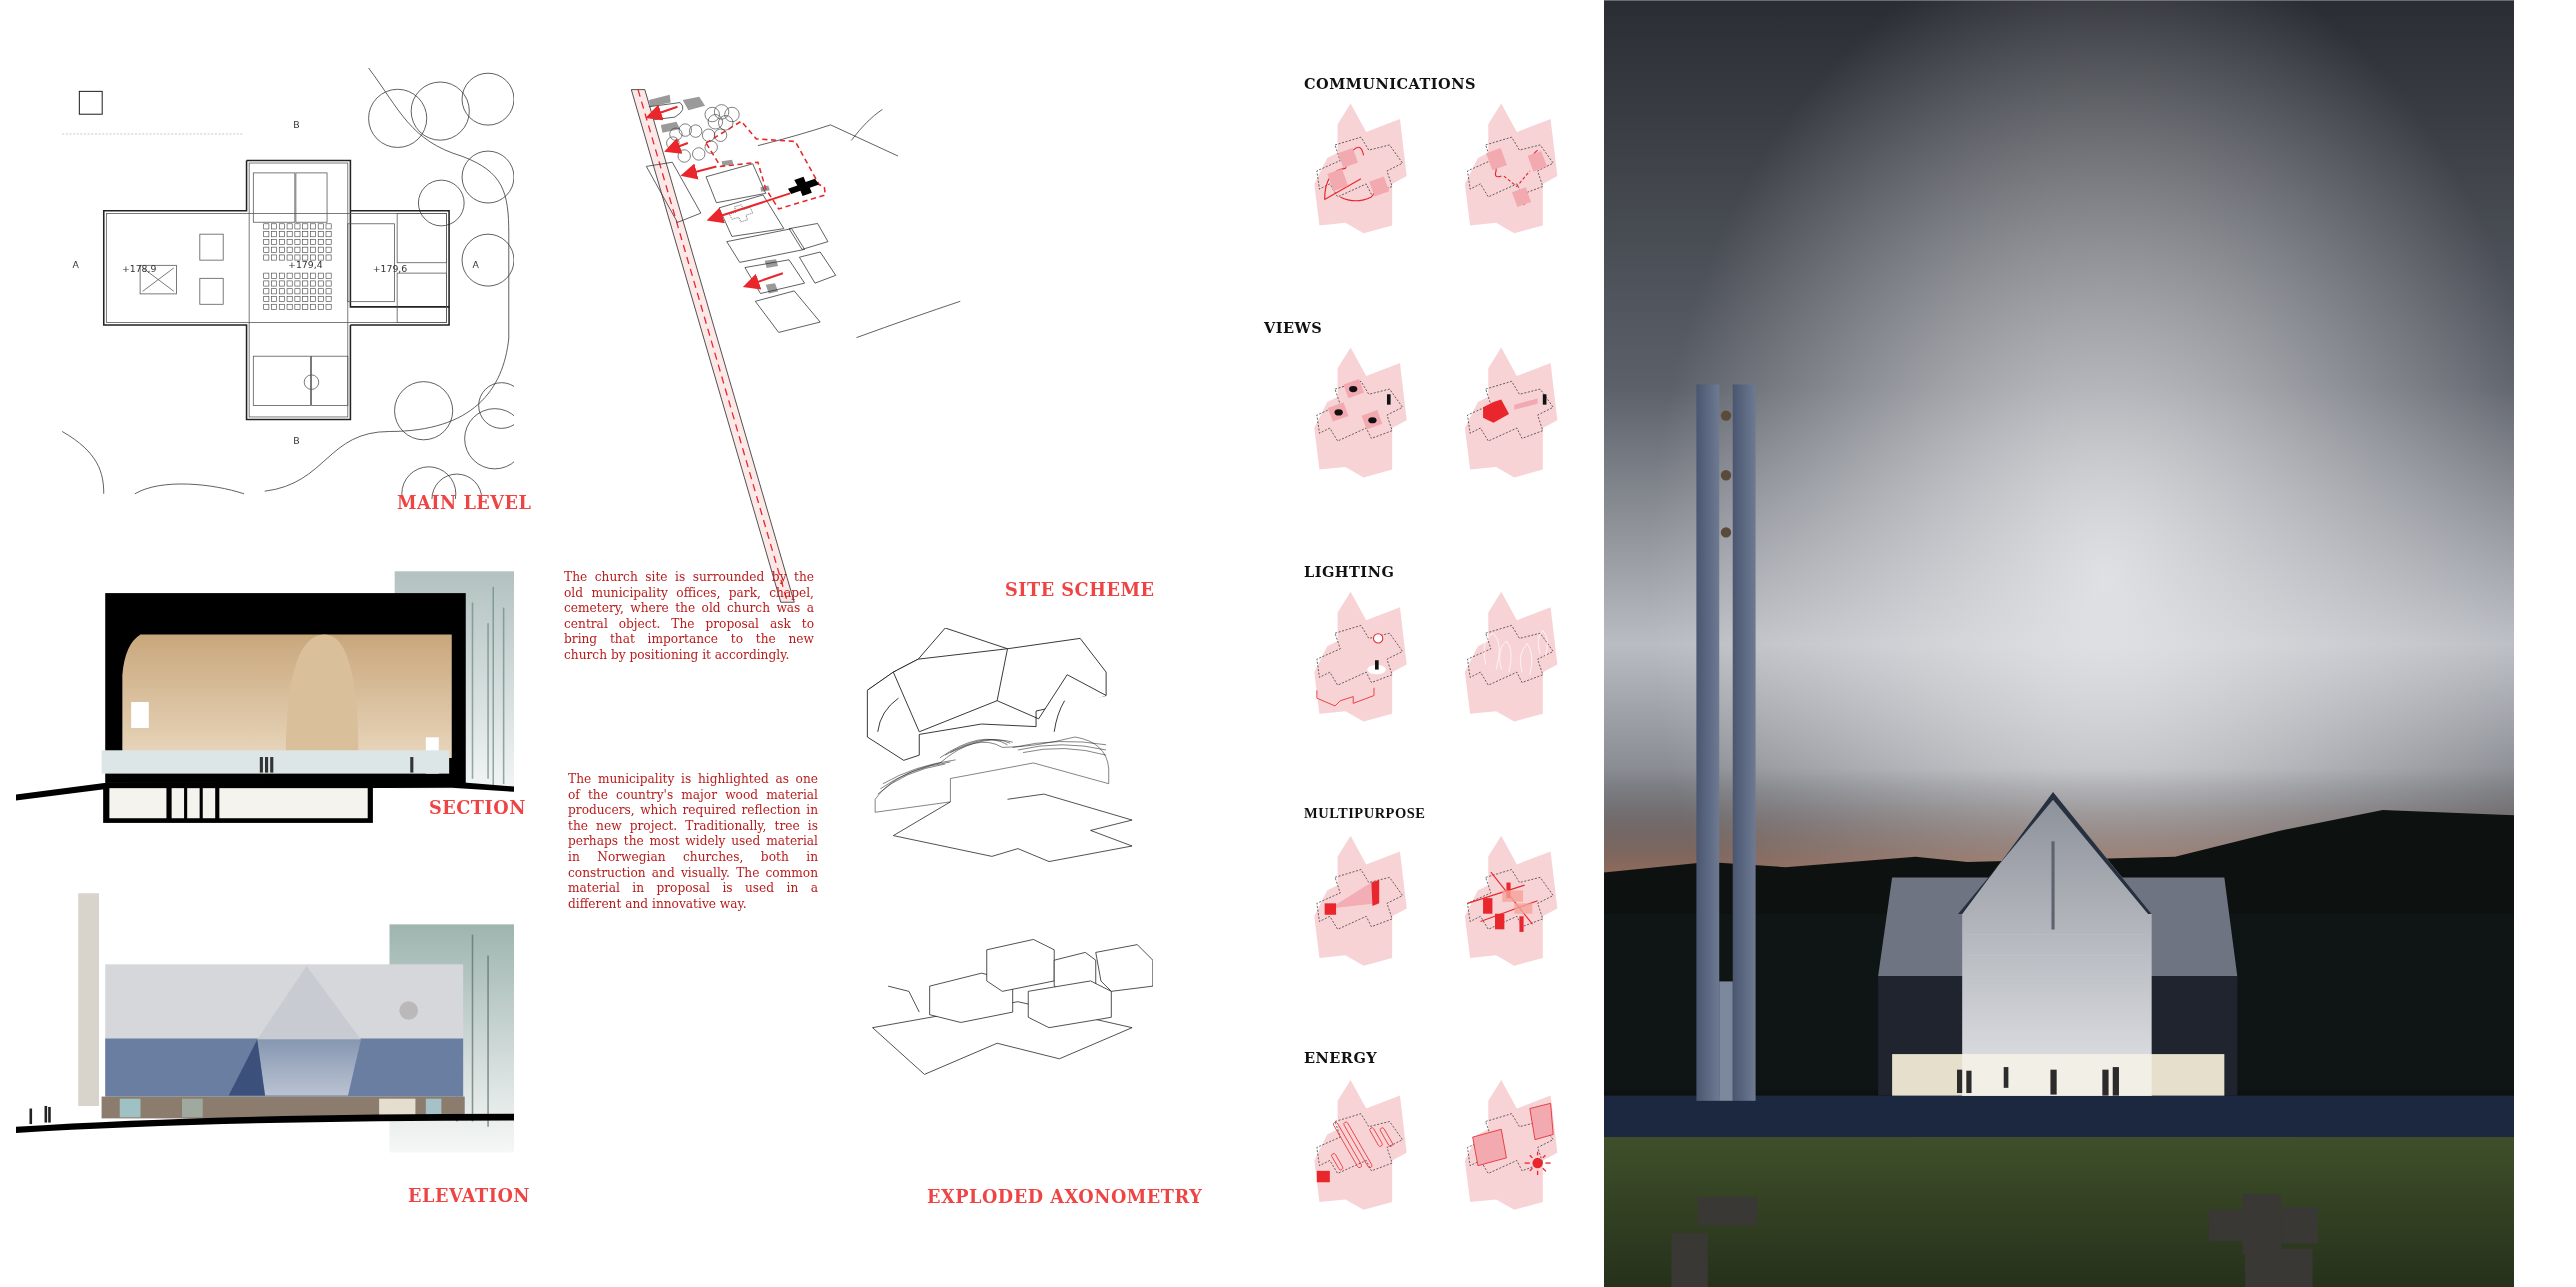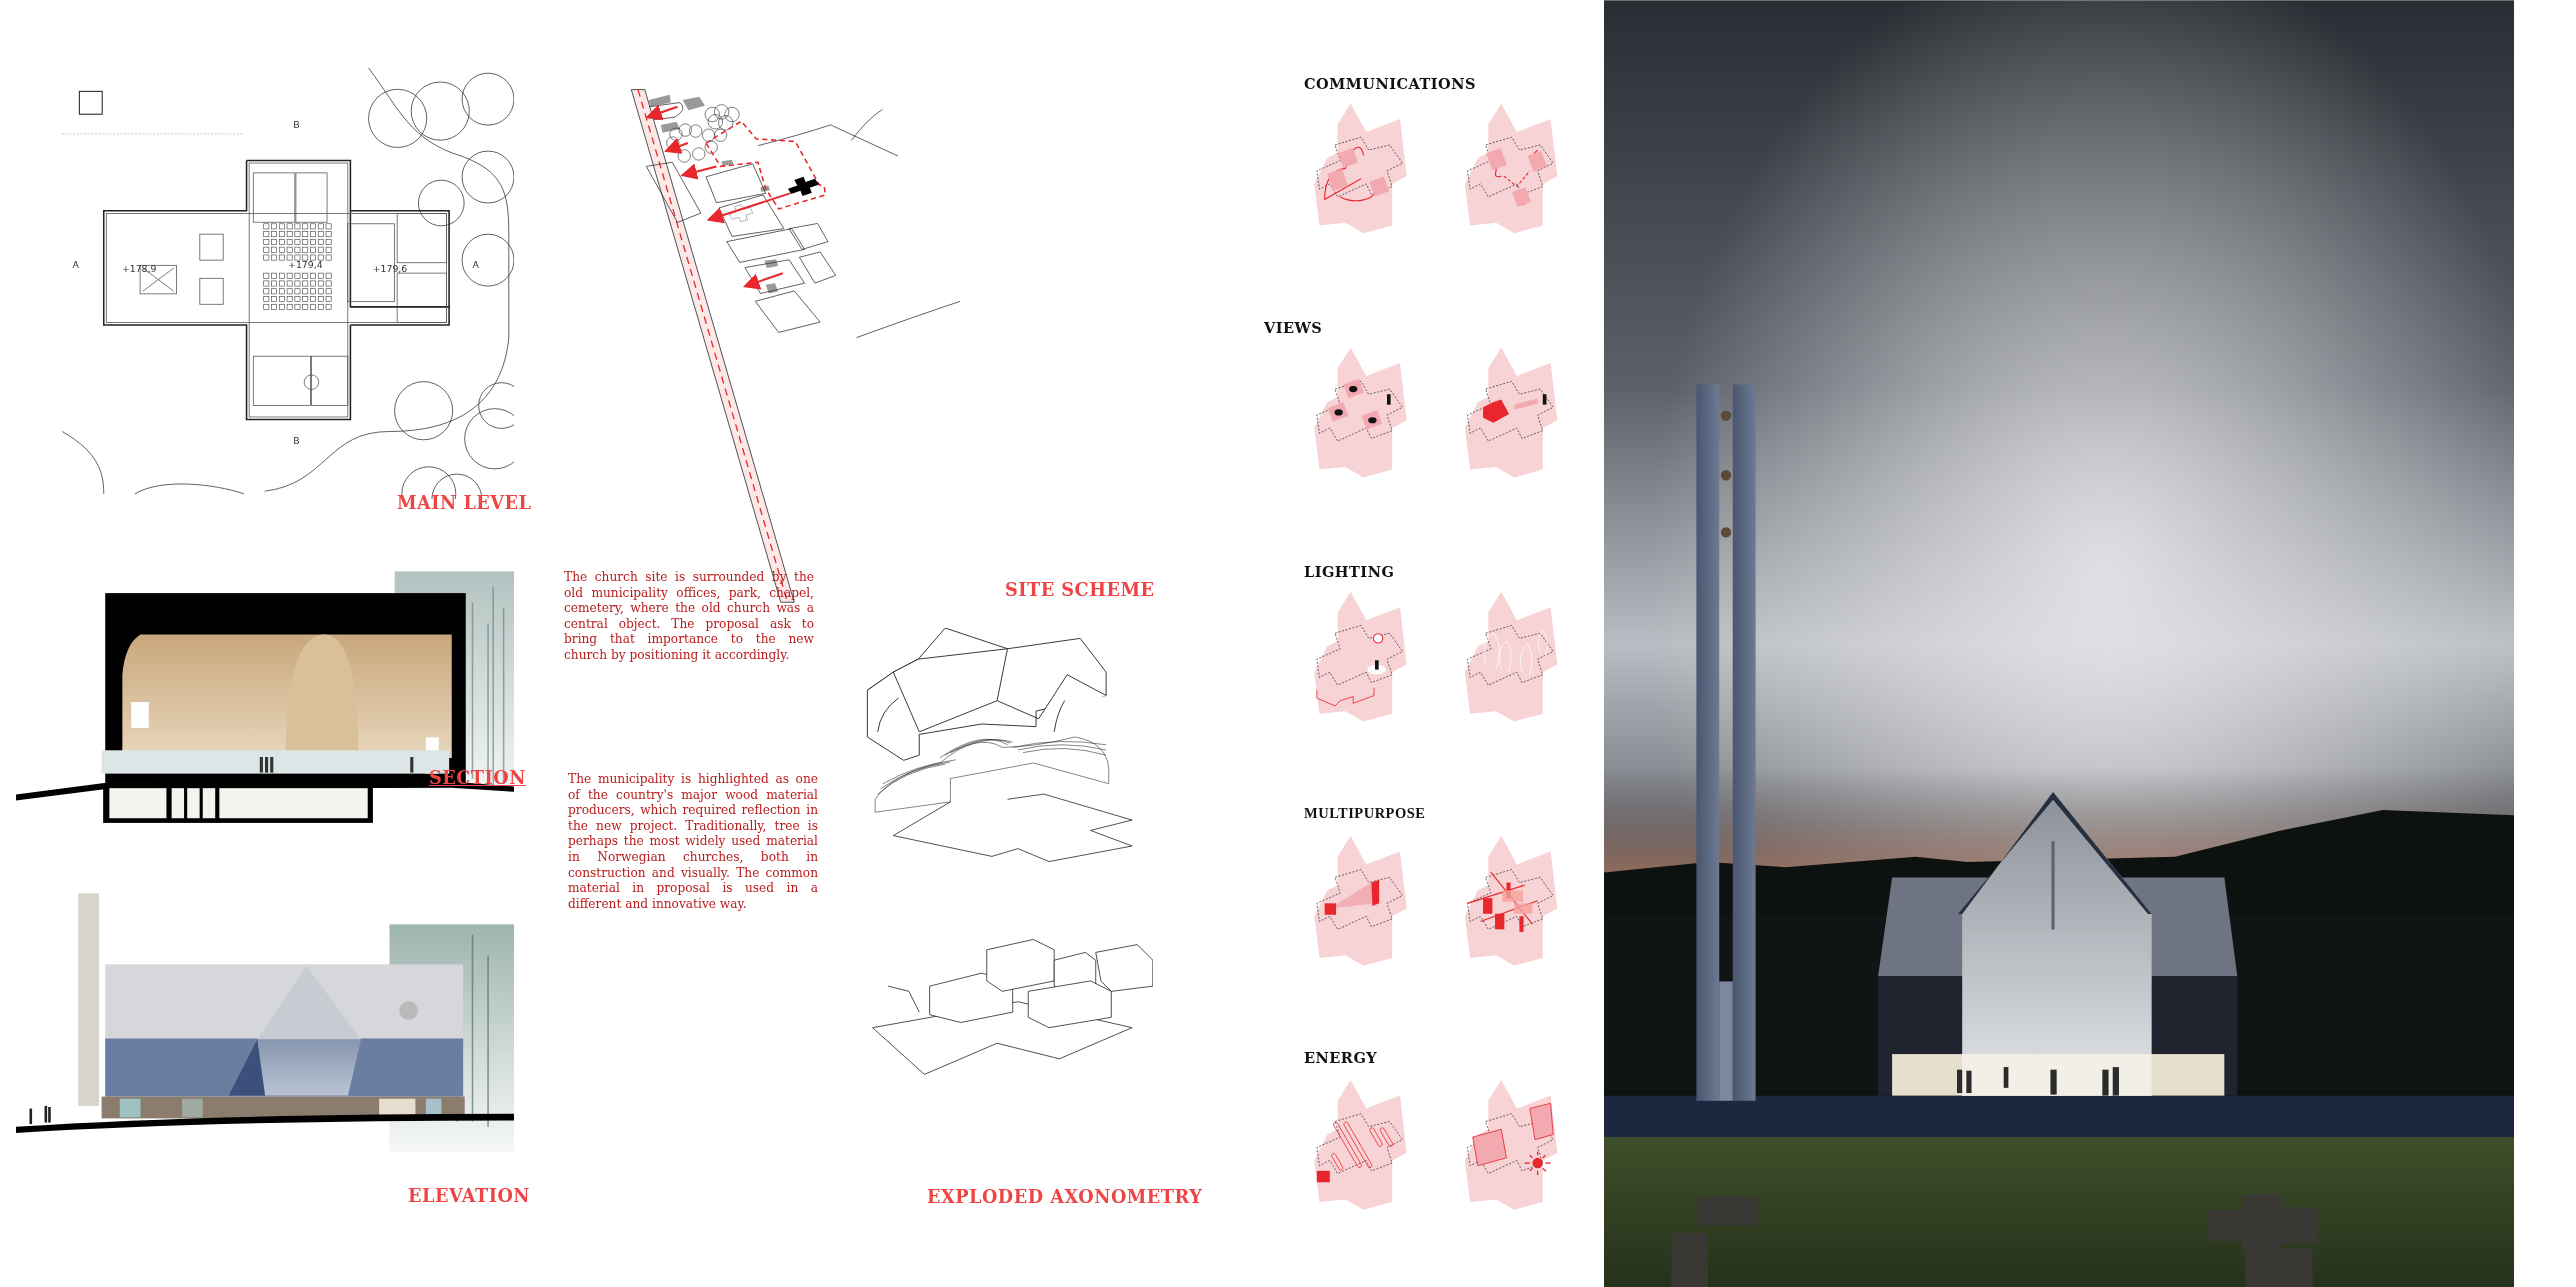--- a/index.html
+++ b/index.html
@@ -205,21 +205,21 @@
       </g>
     <path d="M0 430 L 170 408 L 840 405 L 960 415 L 960 425 L 840 417 L 170 420 L 0 442 Z" fill="#000"></path>
     <rect x="168" y="410" width="520" height="75" fill="#000"></rect>
     <rect x="180" y="418" width="110" height="58" fill="#f5f3ee"></rect>
     <rect x="300" y="418" width="24" height="58" fill="#f5f3ee"></rect>
     <rect x="330" y="418" width="24" height="58" fill="#f5f3ee"></rect>
     <rect x="360" y="418" width="24" height="58" fill="#f5f3ee"></rect>
     <rect x="392" y="418" width="286" height="58" fill="#f5f3ee"></rect>
   </svg>
 </div>
-<div class="heading big" style="left:429px; top:767px;text-decoration:underline;">SECTION</div>
+<div class="heading big" style="left:429px; top:797px;">SECTION</div>
 
 <div class="abs" style="left:15.6px; top:893px; width:498px; height:291px;">
   <svg width="498" height="291" viewBox="0 0 960 560">
     <defs>
       <linearGradient id="fog2" x1="0" y1="0" x2="0" y2="1">
         <stop offset="0" stop-color="#7e9c95"></stop>
         <stop offset="1" stop-color="#f3f5f5"></stop>
       </linearGradient>
       <linearGradient id="glow" x1="0" y1="0" x2="0" y2="1">
         <stop offset="0" stop-color="#9aa8bb"></stop>

